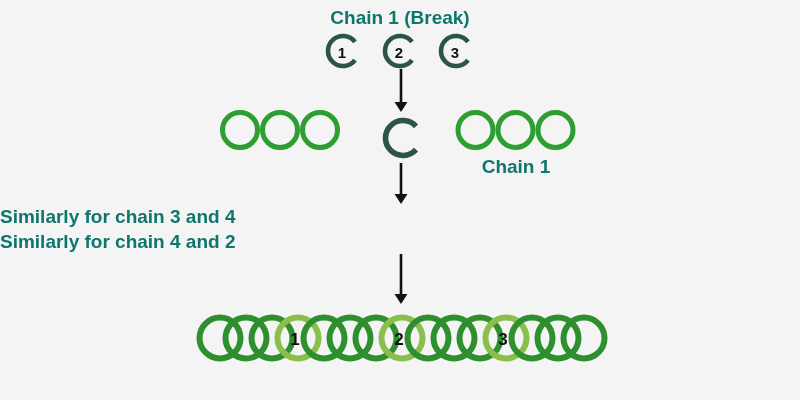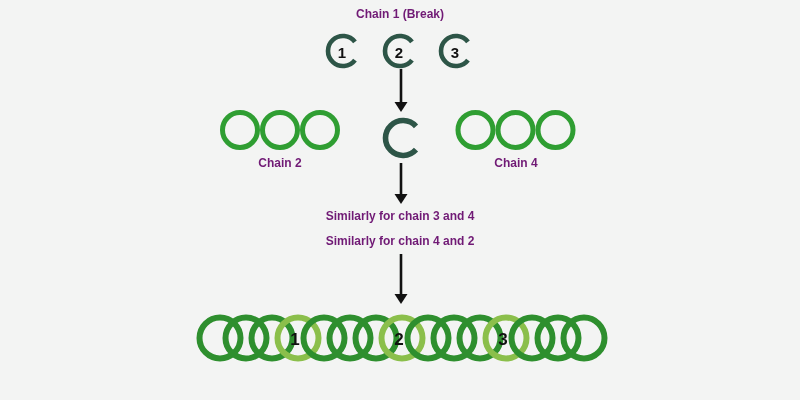--- a/index.html
+++ b/index.html
@@ -7,29 +7,29 @@
     position:relative;
     width:800px;height:400px;
     background:#f3f4f3;
     overflow:hidden;
     font-family:"Liberation Sans","DejaVu Sans",sans-serif;
   }
   #shapes{position:absolute;left:0;top:0;width:800px;height:400px;}
   .txt{
     position:absolute;
     font-weight:700;
-    font-size:12px;
-    color:#701a75;
+    font-size:19px;
+    color:#0f766e;
     white-space:nowrap;
   }
   .title{left:0;right:0;top:7px;text-align:center;}
   .chain2-label{left:210px;top:156px;width:140px;text-align:center;}
   .chain3-label{left:446px;top:156px;width:140px;text-align:center;}
   .note{left:610px;top:110px;line-height:21px;text-align:left;}
-  .steps{left:0;right:0;top:204px;text-align:center;line-height:25px;}
+  .steps{left:0;right:0;top:204px;text-align:left;line-height:25px;}
   .num{
     font-family:"Liberation Sans","DejaVu Sans",sans-serif;
     font-weight:700;
     fill:#111111;
     font-size:17px;
     text-anchor:middle;
     dominant-baseline:central;
   }
   .num-small{
     font-family:"Liberation Sans","DejaVu Sans",sans-serif;
@@ -79,21 +79,20 @@
       <circle cx="532" cy="338" r="20.5" fill="none" stroke="#2e8f2e" stroke-width="6"></circle>
       <circle cx="558" cy="338" r="20.5" fill="none" stroke="#2e8f2e" stroke-width="6"></circle>
       <circle cx="584" cy="338" r="20.5" fill="none" stroke="#2e8f2e" stroke-width="6"></circle>
       <text x="295" y="339" class="num">1</text>
       <text x="399" y="339" class="num">2</text>
       <text x="503" y="339" class="num">3</text>
     </svg>
 
   <div class="txt title">Chain 1 (Break)</div>
 
-  <div class="txt chain2-label">Chain 2</div>
-  <div class="txt chain3-label">Chain 4</div>
+  <div class="txt chain3-label">Chain 1</div>
 
 
   <div class="txt steps">
     <div>Similarly for chain 3 and 4</div>
     <div>Similarly for chain 4 and 2</div>
   </div>
 </div>
 
 </body></html>

